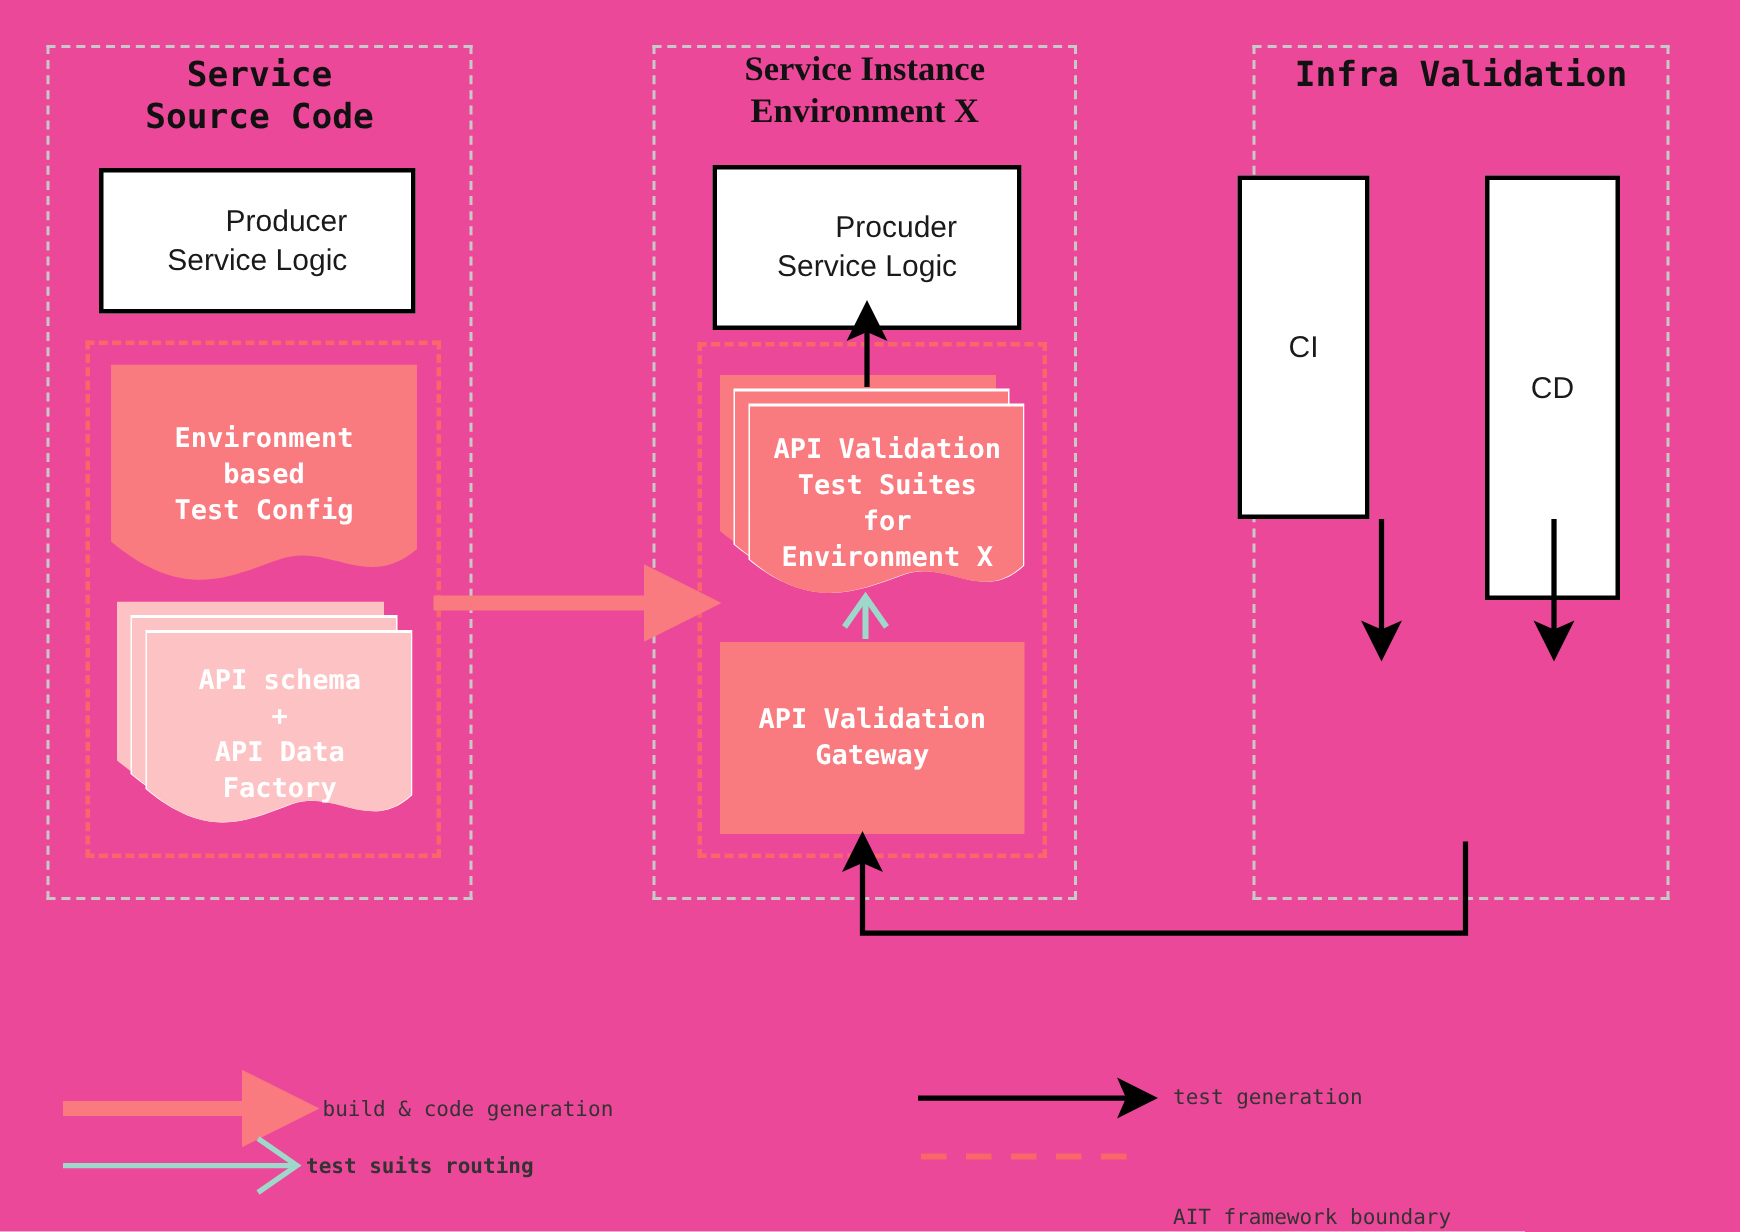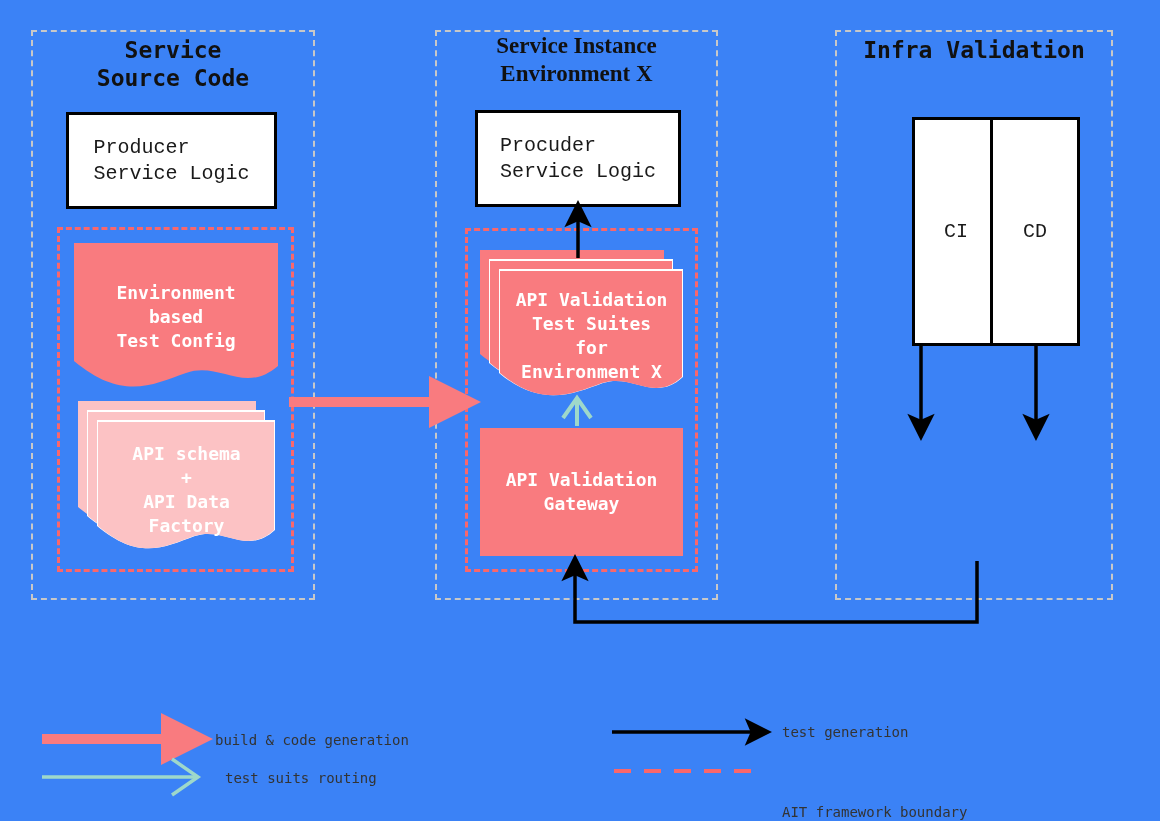--- a/index.html
+++ b/index.html
@@ -7,21 +7,21 @@
     padding: 0;
     background: #ffffff;
   }
   body {
     font-family: "DejaVu Sans Mono", "Liberation Mono", monospace;
   }
   #canvas {
     position: relative;
     width: 1160px;
     height: 821px;
-    background: #3b82f6;
+    background: #ec4899;
     overflow: hidden;
   }
   .panel {
     position: absolute;
     border: 2px dashed #c8c8c8;
     box-sizing: border-box;
   }
   .panel-title {
     position: absolute;
     left: 0;
@@ -40,26 +40,26 @@
     box-sizing: border-box;
   }
   .solid-box {
     position: absolute;
     border: 3px solid #000000;
     background: #ffffff;
     box-sizing: border-box;
     display: flex;
     align-items: center;
     justify-content: center;
-    text-align: left;
+    text-align: right;
     font-size: 20px;
     line-height: 26px;
     color: #1a1a1a;
     white-space: pre-line;
-    font-family: Liberation Mono, monospace;
+    font-family: Liberation Sans, sans-serif;
   }
   .fill-box {
     position: absolute;
     background: #f97b7f;
     box-sizing: border-box;
     display: flex;
     align-items: center;
     justify-content: center;
     text-align: center;
     font-size: 18px;
@@ -142,21 +142,21 @@
     </svg>
     <div class="doc-label" style="top:38px;">Environment
 based
 Test Config</div>
   </div>
 
   <div class="panel" style="left:435px; top:30px; width:283px; height:570px;"></div>
   <div class="panel-title" style="left:430px; top:32px; width:293px;font-family:Liberation Serif, serif;">Service Instance
 Environment X</div>
 
-  <div class="solid-box" style="left:475px; top:110px; width:206px; height:97px;">Procuder
+  <div class="solid-box" style="left:475px; top:110px; width:206px; height:110px;">Procuder
 Service Logic</div>
 
   <div class="ait-boundary" style="left:465px; top:228px; width:233px; height:344px;"></div>
 
   <div class="doc" style="left:480px; top:250px; width:203px; height:150px;">
     <svg width="203" height="150" viewBox="0 0 203 150">
       <path d="M0,0 H184 V108 C156,134 134,104 104,114 C74,125 42,139 0,104 Z" fill="#f97b7f"></path>
       <path d="M9,9 H193 V117 C165,143 143,113 113,123 C83,134 51,148 9,113 Z" fill="#ffffff"></path>
       <path d="M10,11 H192 V117 C164,143 142,113 112,123 C82,134 51,148 10,113 Z" fill="#f97b7f"></path>
       <path d="M19,19 H203 V127 C175,153 153,123 123,133 C93,144 61,158 19,123 Z" fill="#ffffff"></path>
@@ -167,23 +167,23 @@
 for
 Environment X</div>
   </div>
 
   <div class="fill-box" style="left:480px; top:428px; width:203px; height:128px;">API Validation
 Gateway</div>
 
   <div class="panel" style="left:835px; top:30px; width:278px; height:570px;"></div>
   <div class="panel-title" style="left:833px; top:36px; width:282px;">Infra Validation</div>
 
-  <div class="solid-box" style="left:912px; top:117px; width:88px; height:229px;">CI</div>
-
-  <div class="solid-box" style="left:990px; top:117px; width:90px; height:229px;">CD</div>
+  <div class="solid-box" style="left:825px; top:117px; width:88px; height:229px;">CI</div>
+
+  <div class="solid-box" style="left:990px; top:117px; width:90px; height:283px;">CD</div>
 
 
   <svg class="conn">
     <defs>
       <marker id="arrow-black" markerWidth="9" markerHeight="9" refX="4.2" refY="4.5" orient="auto" markerUnits="strokeWidth">
         <path d="M0.4,0.6 L8.2,4.5 L0.4,8.4 L2.1,4.5 Z" fill="#000000"></path>
       </marker>
       <marker id="arrow-red" markerWidth="5.2" markerHeight="5.2" refX="2.3" refY="2.6" orient="auto" markerUnits="strokeWidth">
         <path d="M0,0 L5.2,2.6 L0,5.2 Z" fill="#f97b7f"></path>
       </marker>
@@ -209,17 +209,17 @@
 
     <line x1="42" y1="777" x2="195" y2="777" stroke="#9ed8ca" stroke-width="3.5"></line>
     <path d="M172,759 L198,777 L172,795" stroke="#9ed8ca" stroke-width="3.5" fill="none"></path>
 
     <line x1="612" y1="732" x2="758" y2="732" stroke="#000000" stroke-width="3.5" marker-end="url(#arrow-black)"></line>
 
     <line x1="614" y1="771" x2="758" y2="771" stroke="#f9676b" stroke-width="4" stroke-dasharray="17 13"></line>
   </svg>
 
   <div class="legend-label" style="left:215px; top:729px;">build &amp; code generation</div>
-  <div class="legend-label" style="left:225px; top:767px;">test suits routing</div>
+  <div class="legend-label" style="left:204px; top:767px;font-weight:bold;">test suits routing</div>
   <div class="legend-label" style="left:782px; top:721px;">test generation</div>
   <div class="legend-label" style="left:782px; top:801px;">AIT framework boundary</div>
 
 </div>
 
 </body></html>

